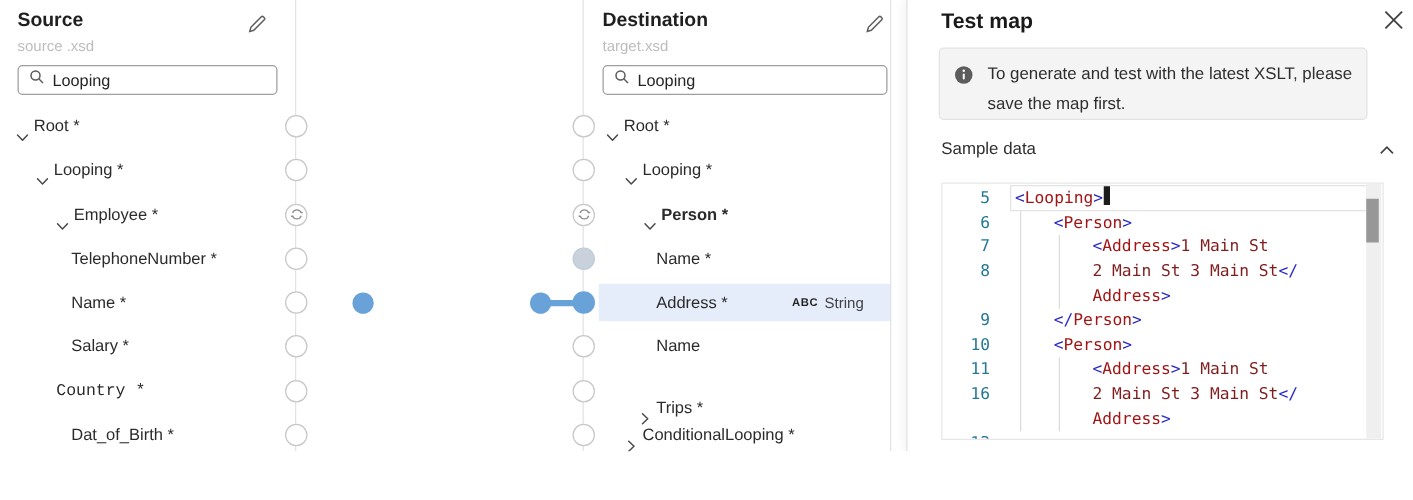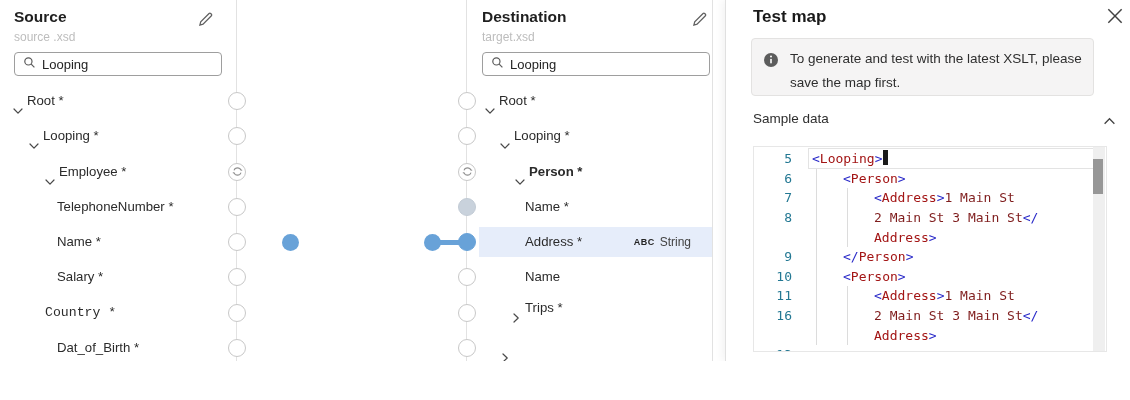--- a/index.html
+++ b/index.html
@@ -186,30 +186,31 @@
         <div class="tree-row selected" style="top: 227px;">
           <span class="tree-label" style="left: 46px;">Address *</span>
           <span class="type-badge">
             <span class="abc">ABC</span>
             <span class="tname">String</span>
           </span>
         </div>
         <div class="tree-row" style="top: 262.25px;">
           <span class="tree-label" style="left: 46px;">Name</span>
         </div>
-        <div class="tree-row" style="top: 293px; text-align: center;">
+        <div class="tree-row" style="top: 311px; text-align: center;">
           <span class="tree-chevron" style="left: 32px;"><svg width="10" height="10" viewBox="0 0 10 10">
               <polyline points="3,1 7.2,5 3,9" fill="none" stroke="#4A4A4A" stroke-width="1.2" stroke-linecap="round" stroke-linejoin="round"></polyline>
             </svg></span>
           <span class="tree-label" style="left: 46px;">Trips *</span>
         </div>
         <div class="tree-row" style="top: 332.75px;">
           <span class="tree-chevron" style="left: 21px;"><svg width="10" height="10" viewBox="0 0 10 10">
               <polyline points="3,1 7.2,5 3,9" fill="none" stroke="#4A4A4A" stroke-width="1.2" stroke-linecap="round" stroke-linejoin="round"></polyline>
             </svg></span>
+          <span class="tree-label" style="left: 35px;">ConditionalLooping *</span>
         </div>
         <div class="tree-row" style="top: 368px;">
           <span class="tree-chevron" style="left: 21px;"><svg width="10" height="10" viewBox="0 0 10 10">
               <polyline points="3,1 7.2,5 3,9" fill="none" stroke="#4A4A4A" stroke-width="1.2" stroke-linecap="round" stroke-linejoin="round"></polyline>
             </svg></span>
         </div>
       </div>
   </div>
 
   <div class="v-divider" style="left:236px;"></div>

